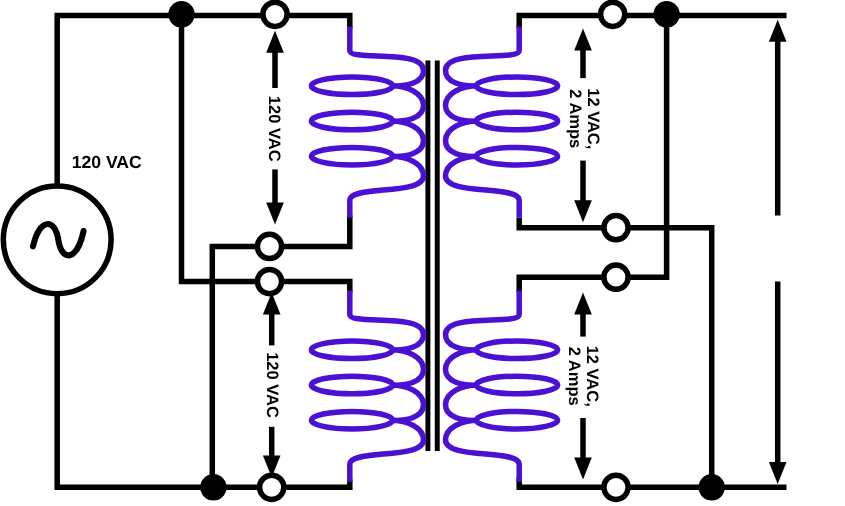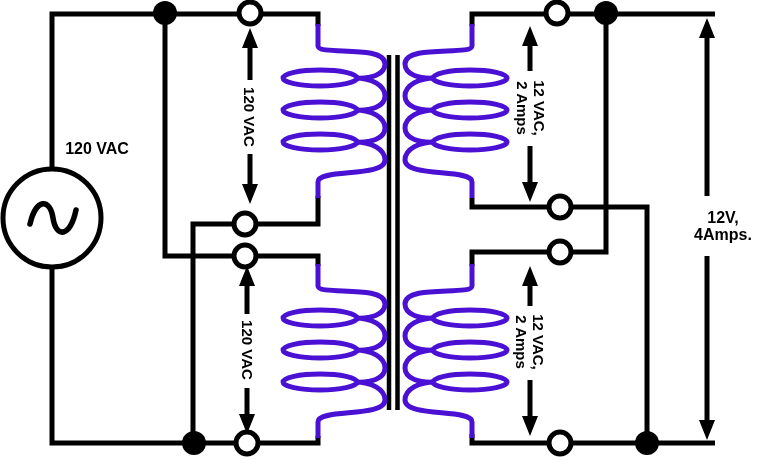--- a/index.html
+++ b/index.html
@@ -155,16 +155,14 @@
   <div class="lbl rot" style="left:249px;top:117px;">120 VAC</div>
 
   <div class="lbl rot" style="left:247px;top:350px;">120 VAC</div>
 
   <div class="lbl rot" style="left:531px;top:108px;">12 VAC,
 2 Amps</div>
 
   <div class="lbl rot" style="left:530px;top:342px;">12 VAC,
 2 Amps</div>
 
-  <div class="lbl" style="left:723px;top:226px;">12V,
-4Amps.</div>
 
 </div>
 
 </body></html>

